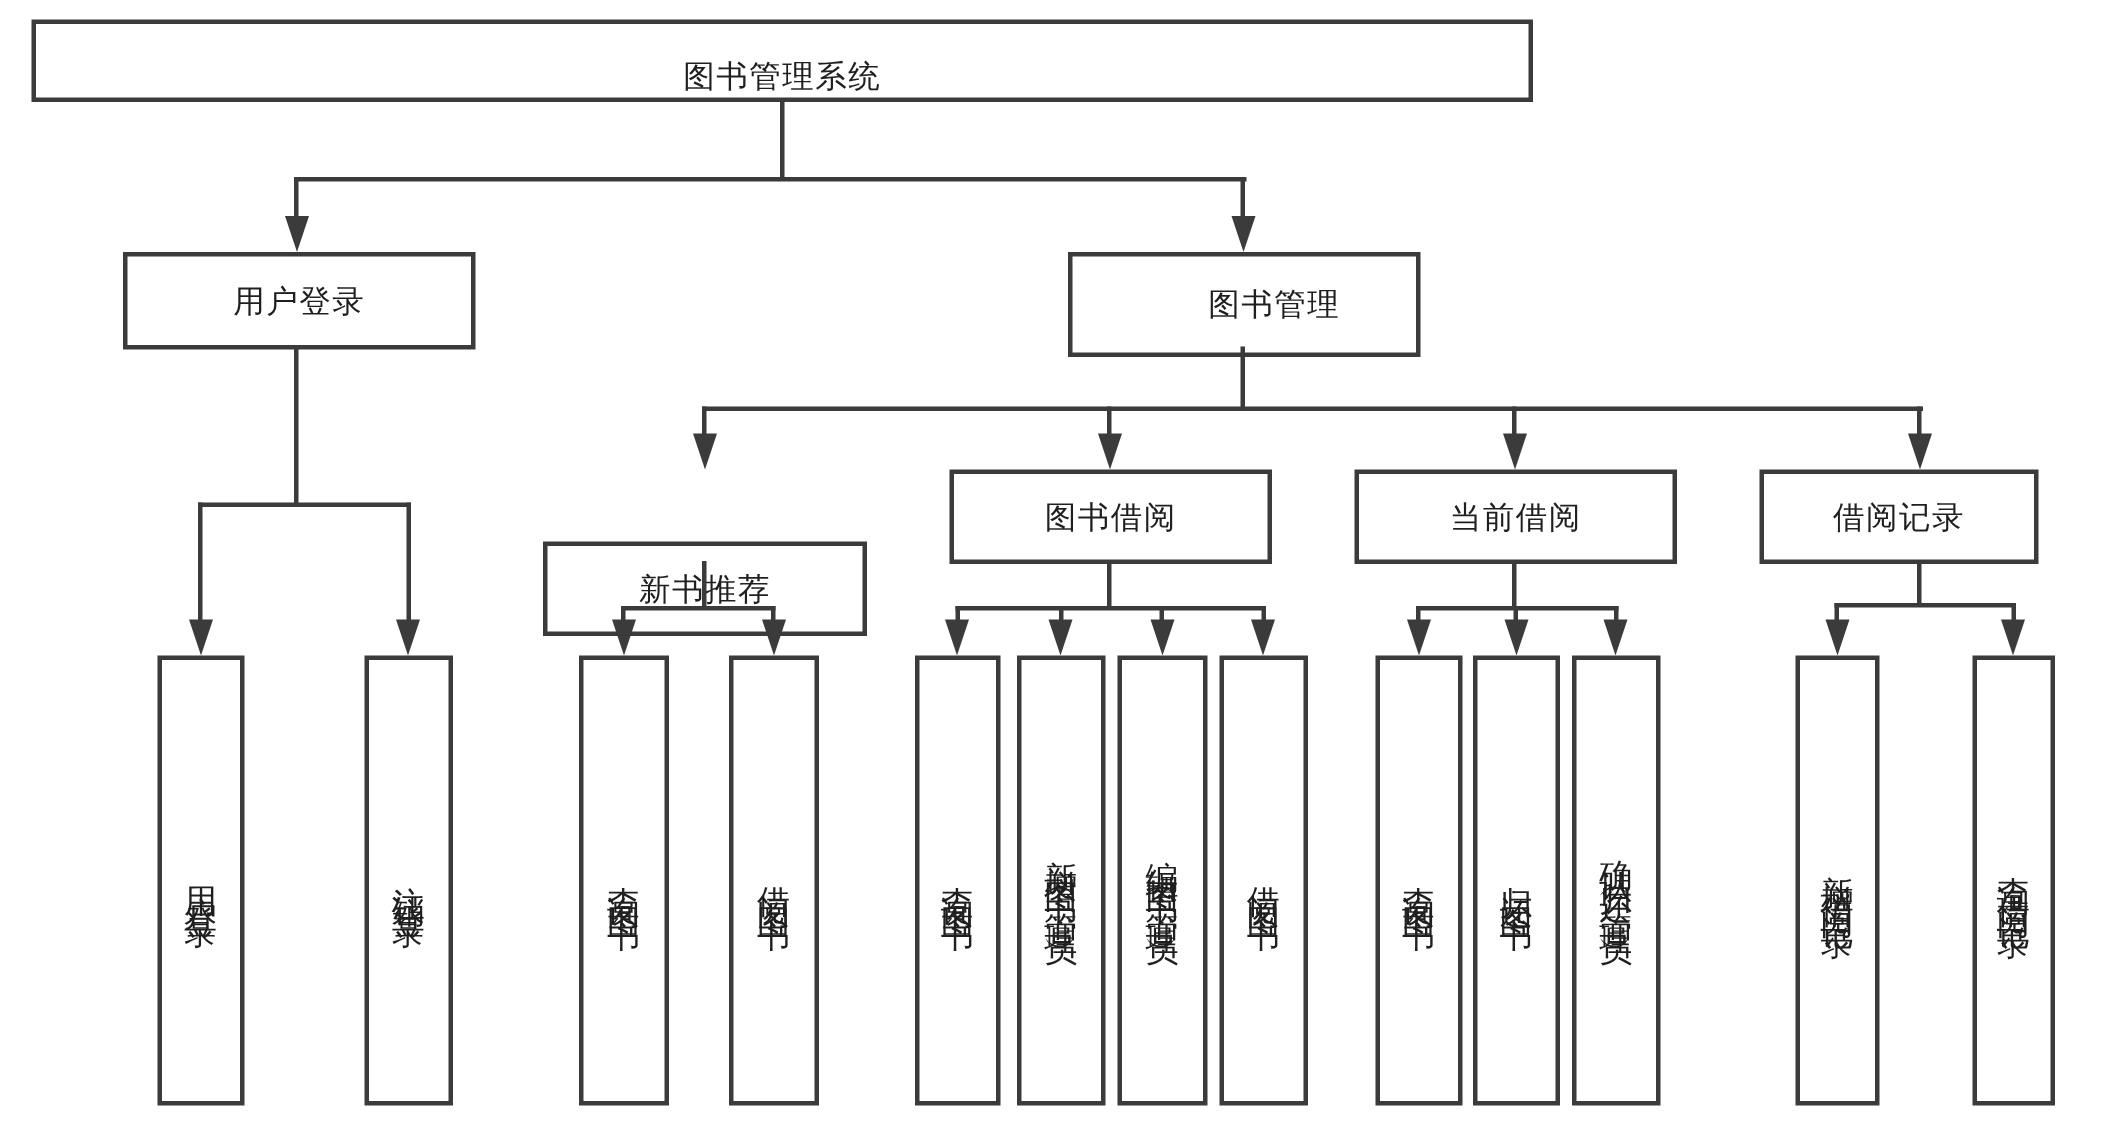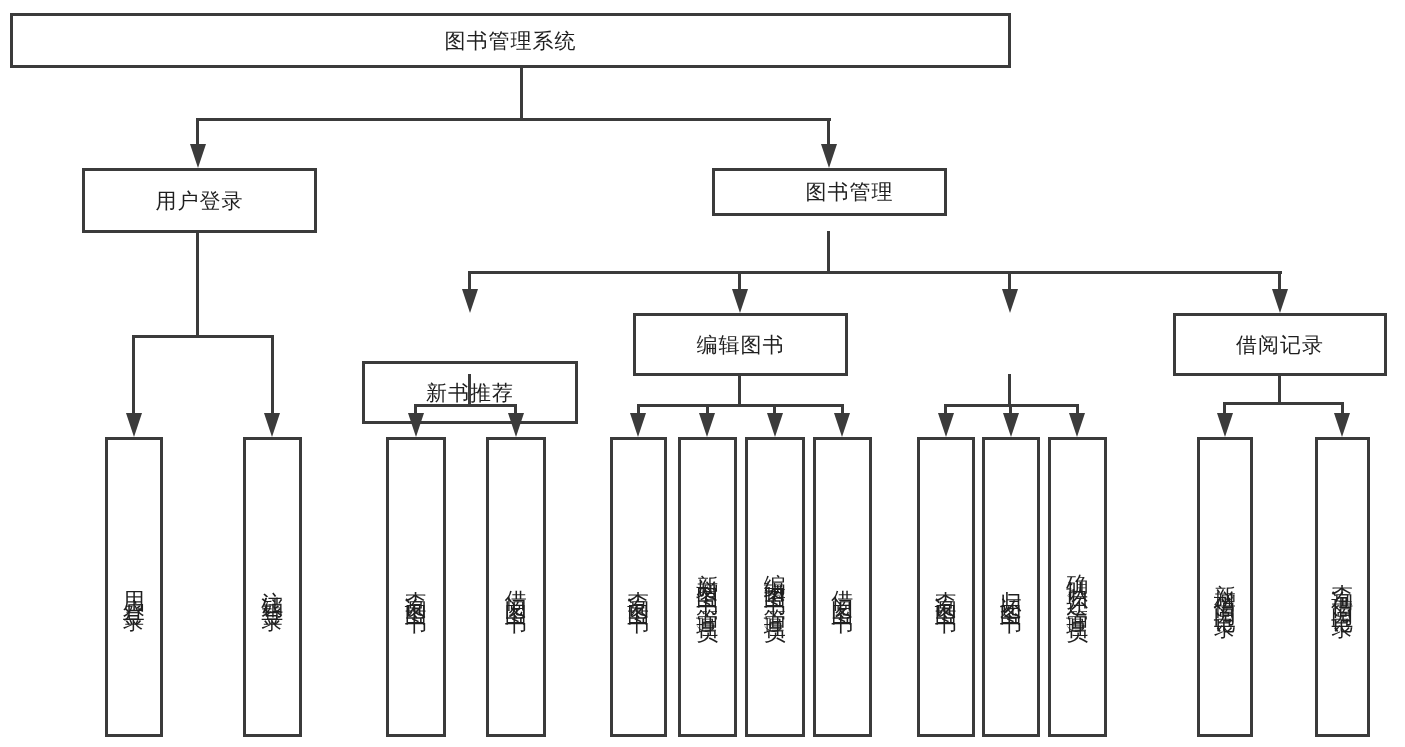--- a/index.html
+++ b/index.html
@@ -45,35 +45,35 @@
     position:absolute;right:6px;bottom:4px;
     font-size:24px;color:var(--watermark);
     letter-spacing:1px;z-index:10;pointer-events:none;white-space:nowrap;
   }
 </style>
 </head>
 <body>
 
 <div class="canvas">
 
-  <div class="box" style="left:10px;top:13px;width:1001px;height:55px;">
+  <div class="box" style="left:21px;top:13px;width:1001px;height:55px;align-items:flex-end;">
     <span>图书管理系统</span>
   </div>
 
   <div class="vl" style="left:520px;top:66px;height:54px;"></div>
   <div class="hl" style="left:197px;top:118px;width:634px;"></div>
   <div class="vl" style="left:196px;top:118px;height:28px;"></div>
   <div class="ah" style="left:190px;top:144px;"></div>
   <div class="vl" style="left:827px;top:118px;height:28px;"></div>
   <div class="ah" style="left:821px;top:144px;"></div>
 
   <div class="box" style="left:82px;top:168px;width:235px;height:65px;">
     <span>用户登录</span>
   </div>
-  <div class="box" style="left:712px;top:168px;width:235px;height:48px;padding-left:40px;">
+  <div class="box" style="left:712px;top:168px;width:235px;height:70px;padding-left:40px;">
     <span>图书管理</span>
   </div>
 
   <div class="vl" style="left:196px;top:231px;height:106px;"></div>
   <div class="hl" style="left:132px;top:335px;width:142px;"></div>
   <div class="vl" style="left:132px;top:335px;height:80px;"></div>
   <div class="ah" style="left:126px;top:413px;"></div>
   <div class="vl" style="left:271px;top:335px;height:80px;"></div>
   <div class="ah" style="left:264px;top:413px;"></div>
 
@@ -85,23 +85,26 @@
   <div class="ah" style="left:732px;top:289px;"></div>
   <div class="vl" style="left:1008px;top:271px;height:22px;"></div>
   <div class="ah" style="left:1002px;top:289px;"></div>
   <div class="vl" style="left:1278px;top:271px;height:22px;"></div>
   <div class="ah" style="left:1272px;top:289px;"></div>
 
   <div class="box" style="left:362px;top:313px;width:216px;height:63px;margin-top:48px;">
     <span>新书推荐</span>
   </div>
   <div class="box" style="left:633px;top:313px;width:215px;height:63px;">
-    <span>编辑图书</span>
+    <span>图书借阅</span>
   </div>
-  <div class="box" style="left:1173px;top:313px;width:214px;height:63px;">
+  <div class="box" style="left:903px;top:313px;width:215px;height:63px;">
+    <span>当前借阅</span>
+  </div>
+  <div class="box" style="left:1173px;top:313px;width:186px;height:63px;">
     <span>借阅记录</span>
   </div>
 
   <div class="vl" style="left:468px;top:374px;height:32px;"></div>
   <div class="hl" style="left:415px;top:404px;width:102px;"></div>
   <div class="vl" style="left:414px;top:404px;height:11px;"></div>
   <div class="ah" style="left:408px;top:413px;"></div>
   <div class="vl" style="left:514px;top:404px;height:11px;"></div>
   <div class="ah" style="left:508px;top:413px;"></div>
 

